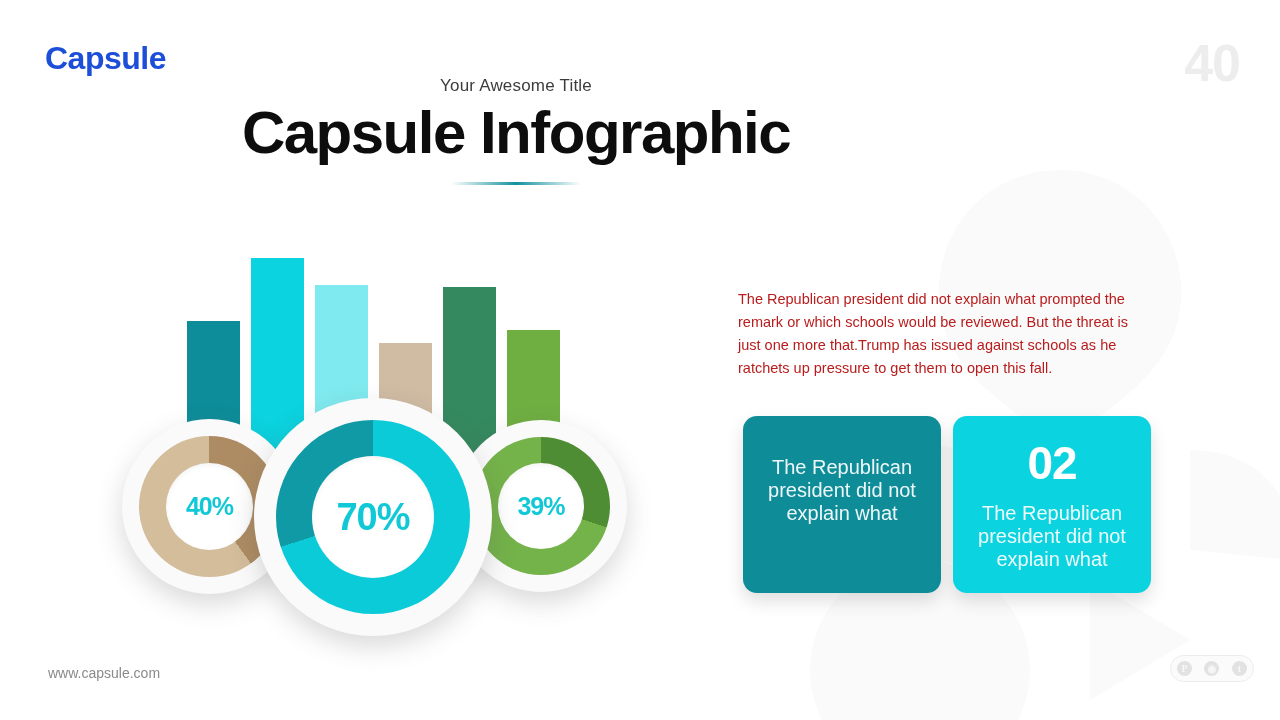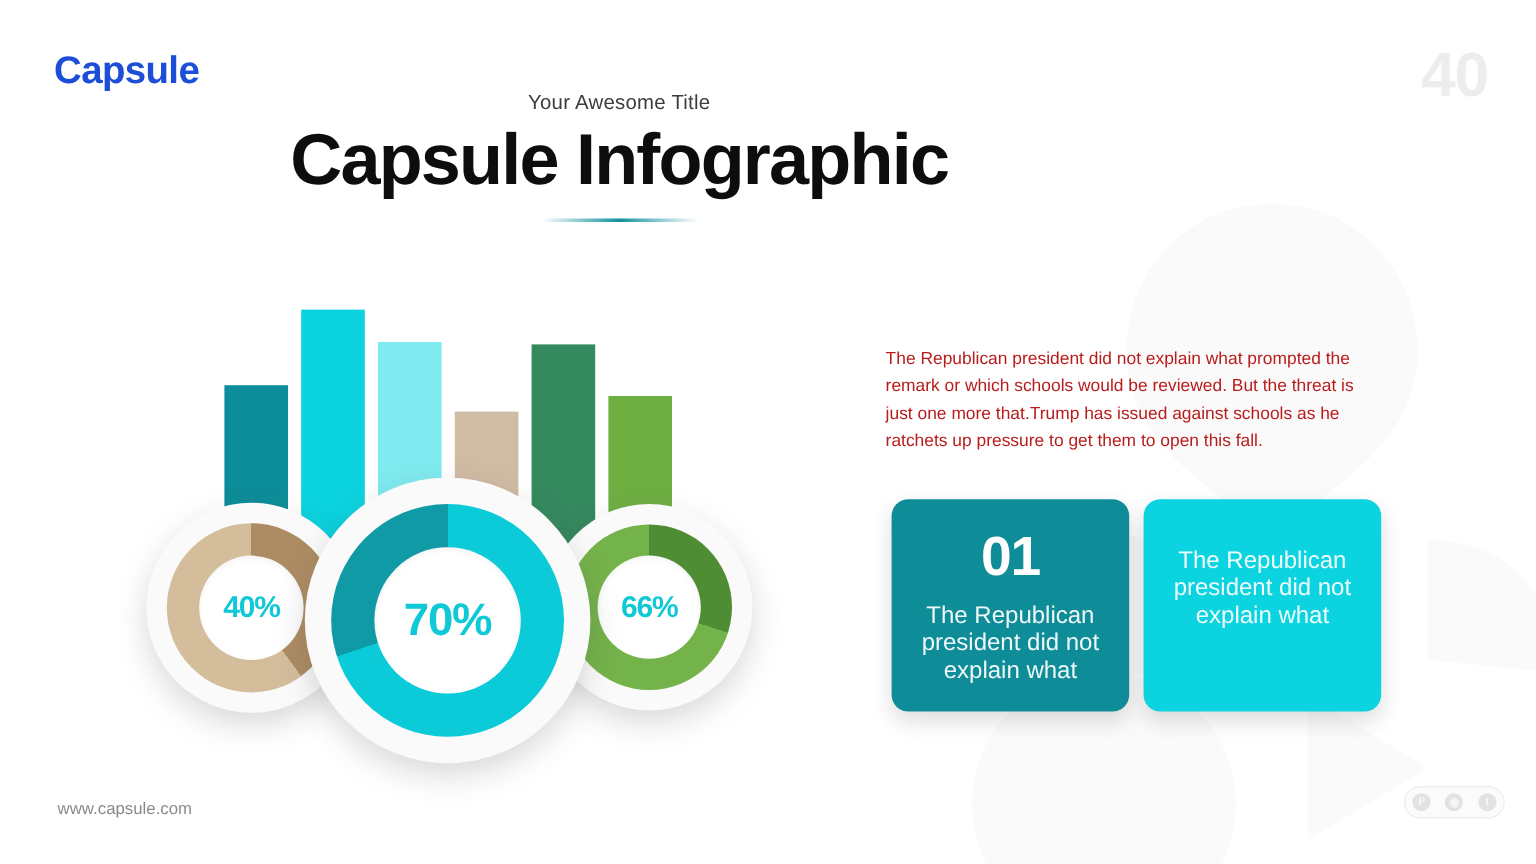--- a/index.html
+++ b/index.html
@@ -141,40 +141,40 @@
   <div class="donut-ring" style="left: 17px; top: 17px; width: 141px; height: 141px; background: conic-gradient(rgb(173, 140, 99) 0deg, rgb(173, 140, 99) 144deg, rgb(211, 189, 155) 144deg, rgb(211, 189, 155) 360deg);"></div>
   <div class="donut-hole" style="left:44px; top:44px; width:87px; height:87px;">
     <span class="donut-label" style="font-size: 25px; color: rgb(17, 201, 214);">40%</span>
   </div>
 </div>
 
 <div id="donut-right" class="donut-wrap" style="left:455px; top:420px; width:172px; height:172px;">
   <div class="donut-outer"></div>
   <div class="donut-ring" style="left: 17px; top: 17px; width: 138px; height: 138px; background: conic-gradient(rgb(78, 141, 51) 0deg, rgb(78, 141, 51) 108deg, rgb(116, 178, 74) 108deg, rgb(116, 178, 74) 360deg);"></div>
   <div class="donut-hole" style="left:43px; top:43px; width:86px; height:86px;">
-    <span class="donut-label" style="font-size: 25px; color: rgb(17, 201, 214);">66%</span>
+    <span class="donut-label" style="font-size: 25px; color: rgb(17, 201, 214);">39%</span>
   </div>
 </div>
 
 <div id="donut-center-big" class="donut-wrap" style="left:254px; top:398px; width:238px; height:238px; z-index:5;text-align:center;">
   <div class="donut-outer"></div>
   <div class="donut-ring" style="left: 22px; top: 22px; width: 194px; height: 194px; background: conic-gradient(rgb(11, 203, 216) 0deg, rgb(11, 203, 216) 252deg, rgb(16, 154, 166) 252deg, rgb(16, 154, 166) 360deg);"></div>
   <div class="donut-hole" style="left:58px; top:58px; width:122px; height:122px;">
     <span class="donut-label" style="font-size: 38px; color: rgb(17, 201, 214);">70%</span>
   </div>
 </div>
 
 <p id="body-paragraph">The Republican president did not explain what prompted the remark or which schools would be reviewed. But the threat is just one more that.Trump has issued against schools as he ratchets up pressure to get them to open this fall.</p>
 
 <div id="cards">
   <div class="card" style="left: 0px; top: 0px; background: rgb(14, 141, 153);">
-    <div class="card-number">01</div>
     <div class="card-text">The Republican president did not explain what</div>
   </div>
   <div class="card" style="left: 210px; top: 0px; background: rgb(11, 211, 223);">
+    <div class="card-number">02</div>
     <div class="card-text">The Republican president did not explain what</div>
   </div>
 </div>
 
 <div id="footer-url">www.capsule.com</div>
 <div id="social-bar">
   <div class="social-icon">P</div>
   <div class="social-icon">◉</div>
   <div class="social-icon">t</div>
 </div>

